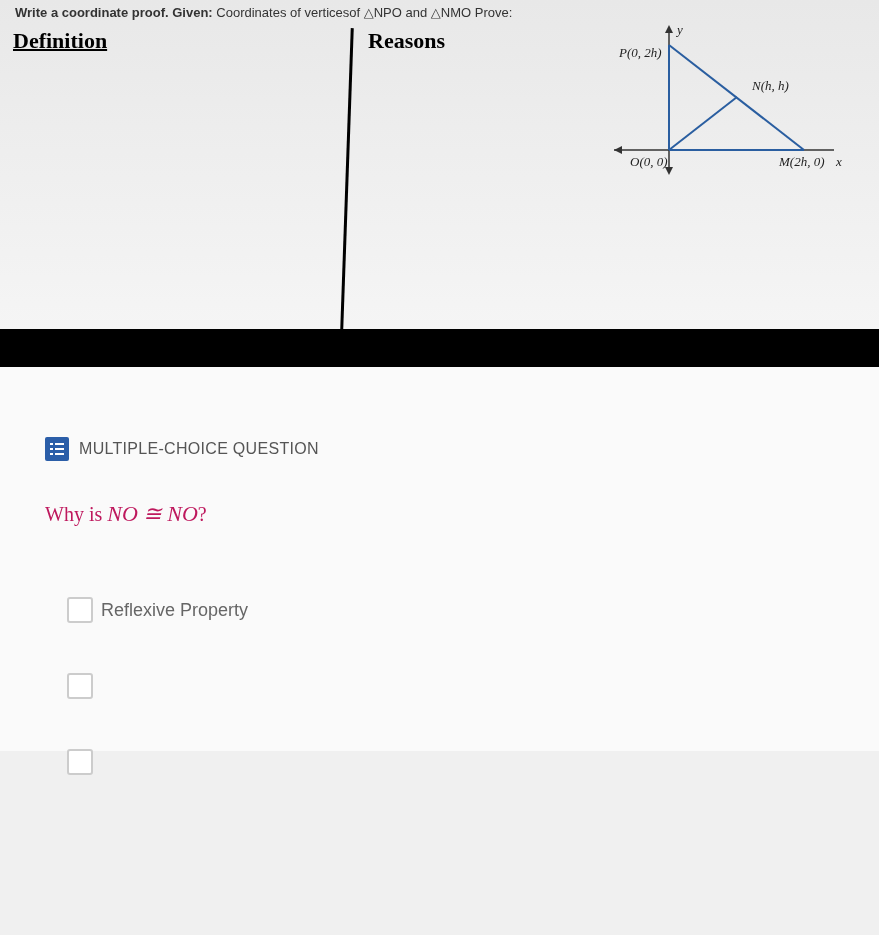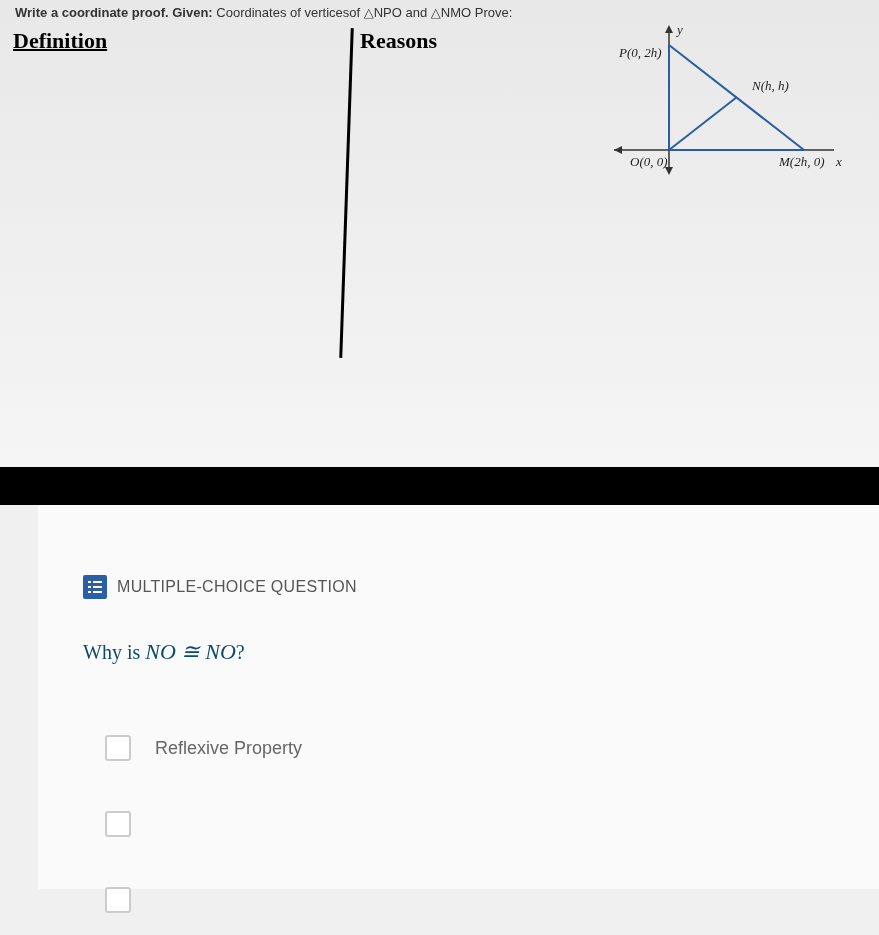--- a/index.html
+++ b/index.html
@@ -9,21 +9,21 @@
     }
     body {
       font-family: Arial, sans-serif;
       width: 879px;
       height: 935px;
       background: #f0f0f0;
       overflow: hidden;
     }
     .top-section {
       background: linear-gradient(to bottom, #e8e8e8, #f5f5f5);
-      height: 467px;
+      height: 329px;
       position: relative;
       padding: 5px 15px;
     }
     .given-text {
       font-size: 13px;
       color: #333;
       margin-bottom: 8px;
     }
     .bold {
       font-weight: bold;
@@ -37,21 +37,21 @@
     .statements-label {
       position: absolute;
       top: 28px;
       left: 13px;
       text-decoration: underline;
       text-decoration-thickness: 2px;
     }
     .reasons-label {
       position: absolute;
       top: 28px;
-      left: 360px;
+      left: 368px;
     }
     .vline {
       position: absolute;
       top: 28px;
       left: 345px;
       width: 3px;
       height: 330px;
       background: #000;
       transform: rotate(2deg);
     }
@@ -71,21 +71,20 @@
     }
     .black-bar {
       width: 100%;
       height: 38px;
       background: #000;
     }
     .question-section {
       background: #fafafa;
       padding: 70px 45px 20px 45px;
       height: 384px;
-      margin-left: 38px;
     }
     .question-header {
       display: flex;
       align-items: center;
       gap: 10px;
       margin-bottom: 40px;
     }
     .mc-icon {
       width: 24px;
       height: 24px;
@@ -97,33 +96,33 @@
       font-size: 13px;
       border-radius: 2px;
     }
     .mc-text {
       font-size: 16px;
       color: #555;
       letter-spacing: 0.3px;
     }
     .question-text {
       font-size: 20px;
-      color: #0c4a6e;
+      color: #be185d;
       margin-bottom: 70px;
       font-family: 'Times New Roman', serif;
     }
     .question-text .math {
       font-style: italic;
       font-family: 'Times New Roman', serif;
       font-size: 22px;
     }
     .choice {
       display: flex;
       align-items: center;
-      gap: 24px;
+      gap: 8px;
       margin-bottom: 50px;
       padding-left: 22px;
       cursor: pointer;
     }
     .checkbox {
       width: 26px;
       height: 26px;
       border: 2px solid #ccc;
       border-radius: 3px;
       background: #fff;

